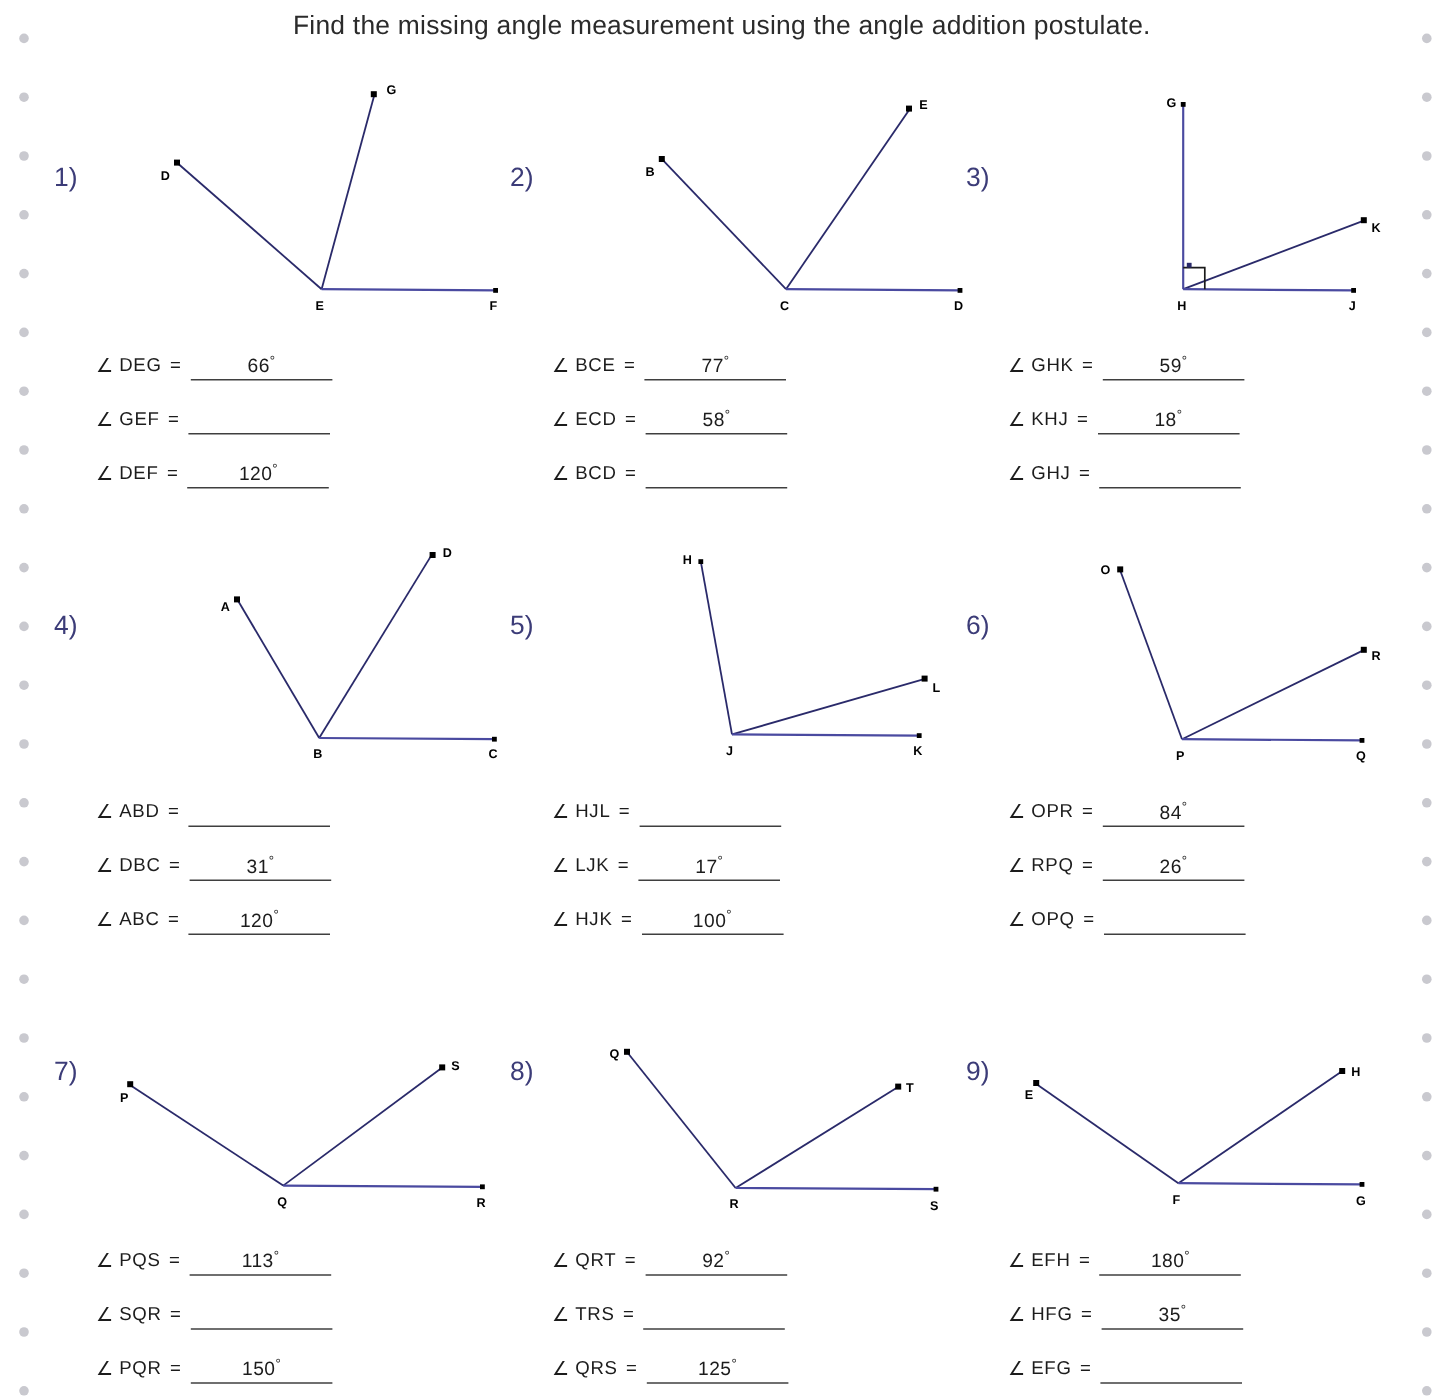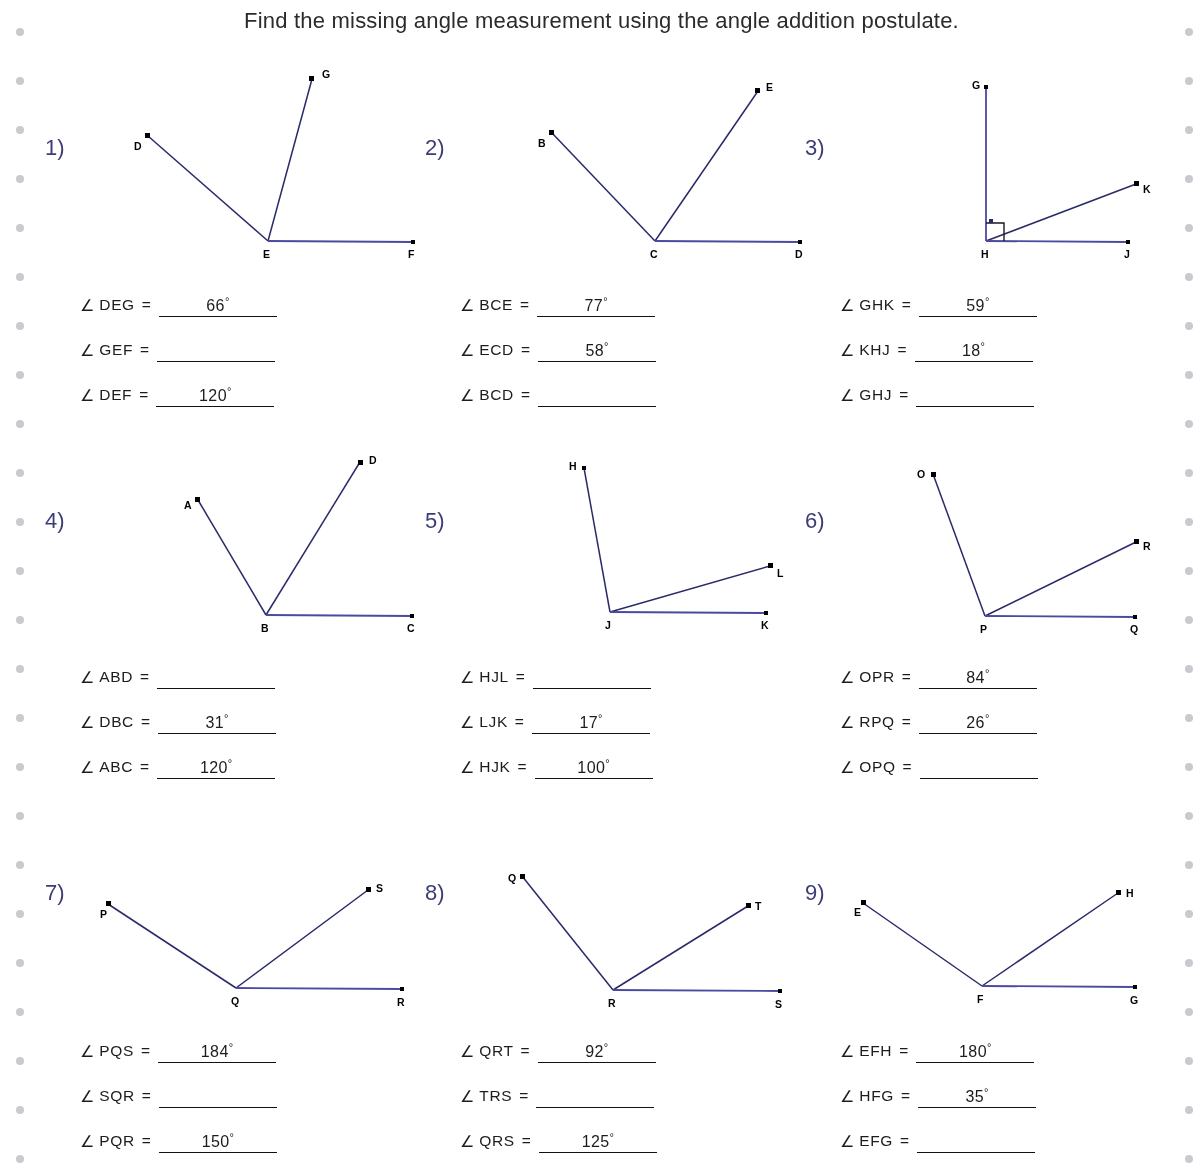--- a/index.html
+++ b/index.html
@@ -385,21 +385,21 @@
       <text class="pt-label big" x="306" y="22">S</text>
       <text class="pt-label big" x="161" y="135">Q</text>
       <text class="pt-label big" x="327" y="136">R</text>
     </svg>
   </div>
   <div class="answers" style="top:148px;">
     <div class="ans-row">
       <span class="ang-sym">∠</span>
       <span class="ans-label">PQS</span>
       <span class="ans-eq">=</span>
-      <span class="ans-blank"><span class="ans-val">184</span><span class="deg">°</span></span>
+      <span class="ans-blank"><span class="ans-val">113</span><span class="deg">°</span></span>
     </div>
     <div class="ans-row">
       <span class="ang-sym">∠</span>
       <span class="ans-label">SQR</span>
       <span class="ans-eq">=</span>
       <span class="ans-blank"><span class="ans-val"></span><span class="deg"></span></span>
     </div>
     <div class="ans-row">
       <span class="ang-sym">∠</span>
       <span class="ans-label">PQR</span>

